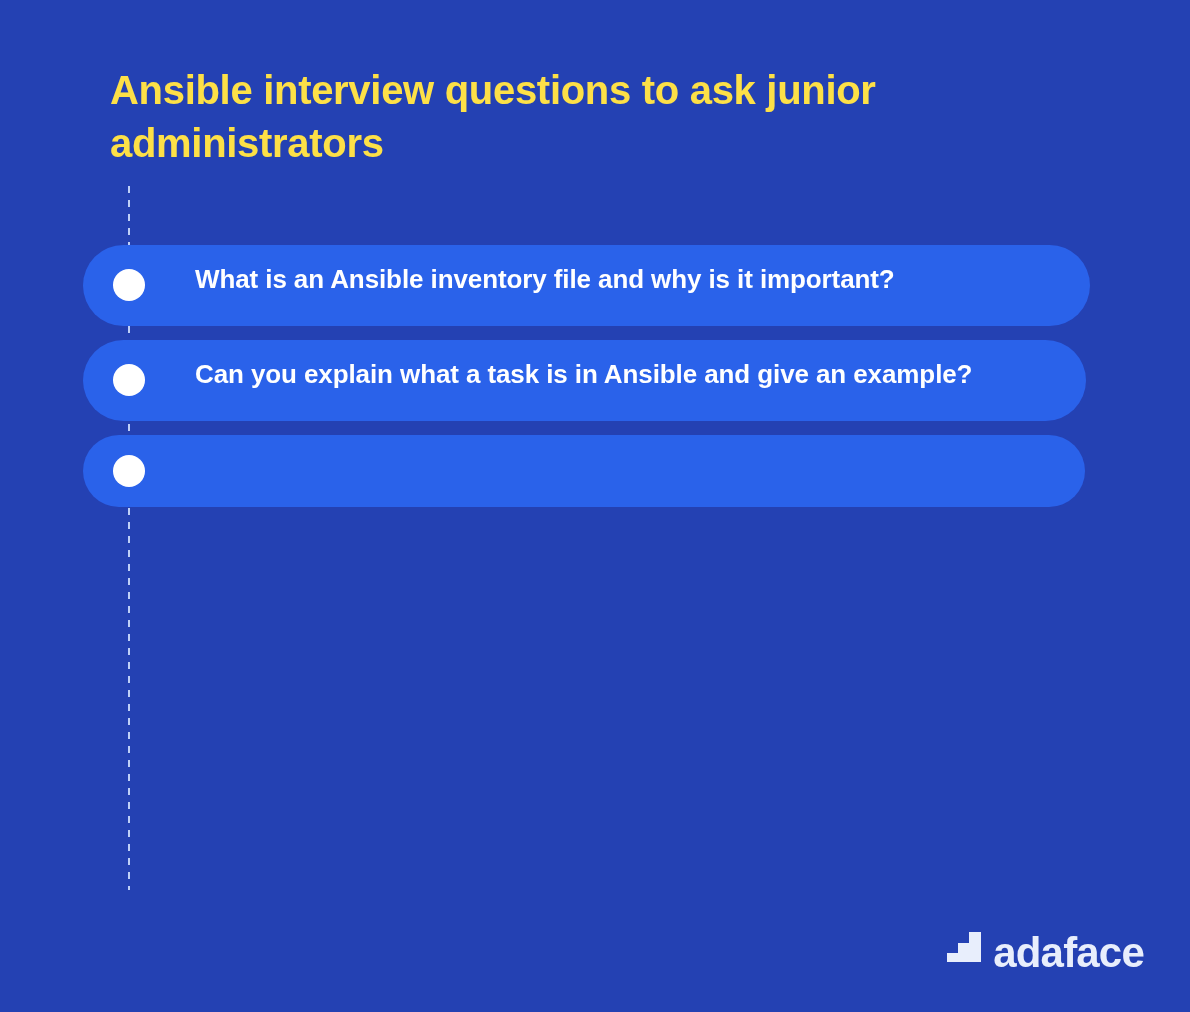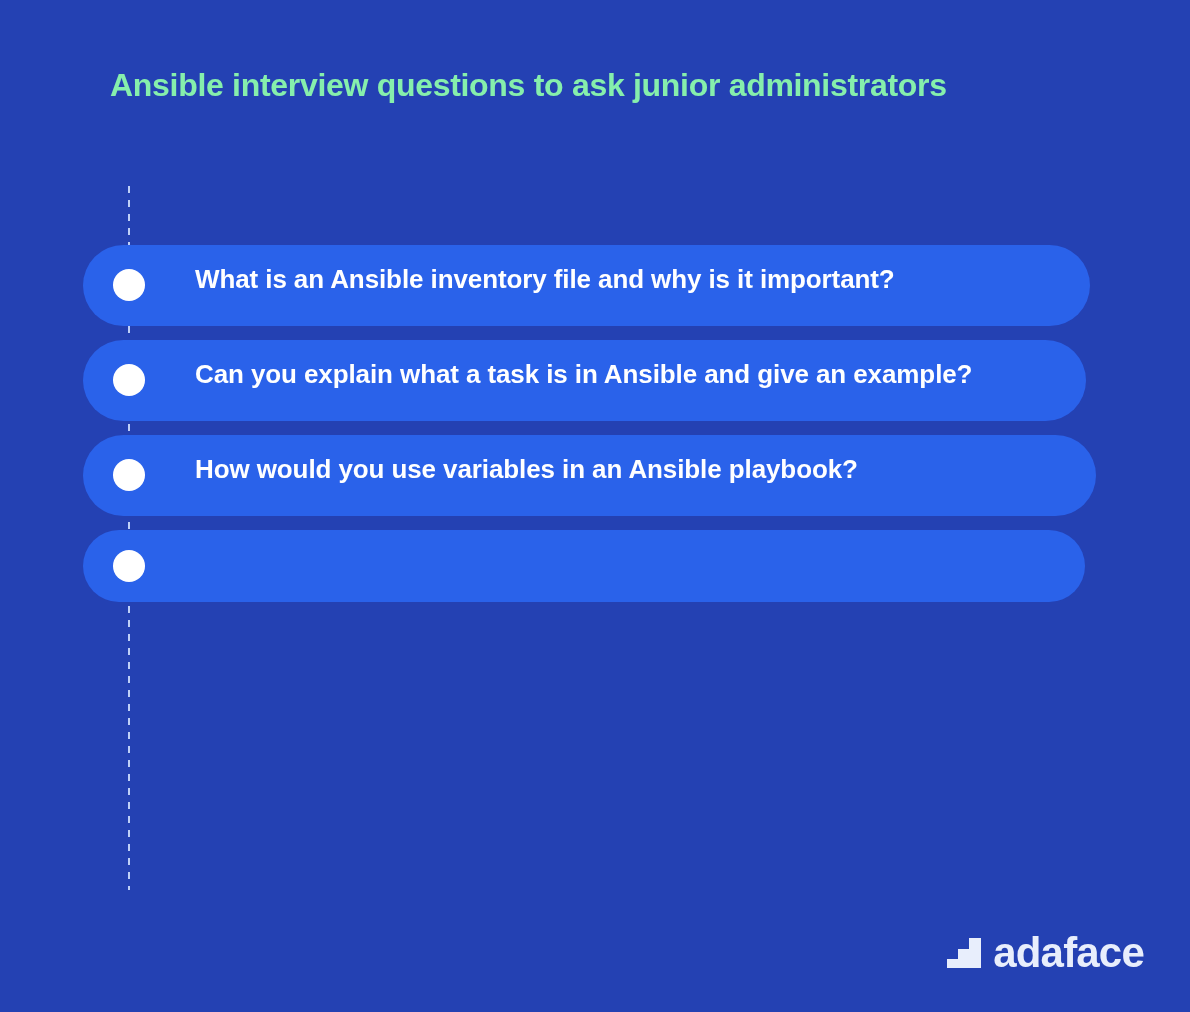--- a/index.html
+++ b/index.html
@@ -23,22 +23,22 @@
     height: 1012px;
     background: #2441b3;
   }
 
   
   .title {
     position: absolute;
     left: 110px;
     top: 64px;
     width: 860px;
-    color: #86efac;
-    font-size: 32px;
+    color: #fde047;
+    font-size: 40px;
     line-height: 1.33;
     font-weight: 700;
     letter-spacing: -0.3px;
   }
 
   
   .spine {
     position: absolute;
     left: 128px;
     top: 186px;
@@ -101,21 +101,21 @@
     line-height: 1.42;
     letter-spacing: -0.1px;
   }
 
   
   .brand {
     position: absolute;
     right: 46px;
     bottom: 38px;
     display: flex;
-    align-items: flex-end;
+    align-items: flex-start;
     gap: 12px;
   }
 
   .brand-mark {
     display: block;
     width: 34px;
     height: 30px;
     margin-bottom: 6px;
   }
 
@@ -141,24 +141,20 @@
     <div class="qrow w1">
       <span class="bullet"></span>
       <span class="qtext">What is an Ansible inventory file and why is it important?</span>
     </div>
 
     <div class="qrow w2">
       <span class="bullet"></span>
       <span class="qtext">Can you explain what a task is in Ansible and give an example?</span>
     </div>
 
-    <div class="qrow w3">
-      <span class="bullet"></span>
-      <span class="qtext">How would you use variables in an Ansible playbook?</span>
-    </div>
 
     <div class="qrow w4">
       <span class="bullet"></span>
     </div>
 
 
   </div>
 
   <div class="brand">
     <svg class="brand-mark" viewBox="0 0 34 30">

